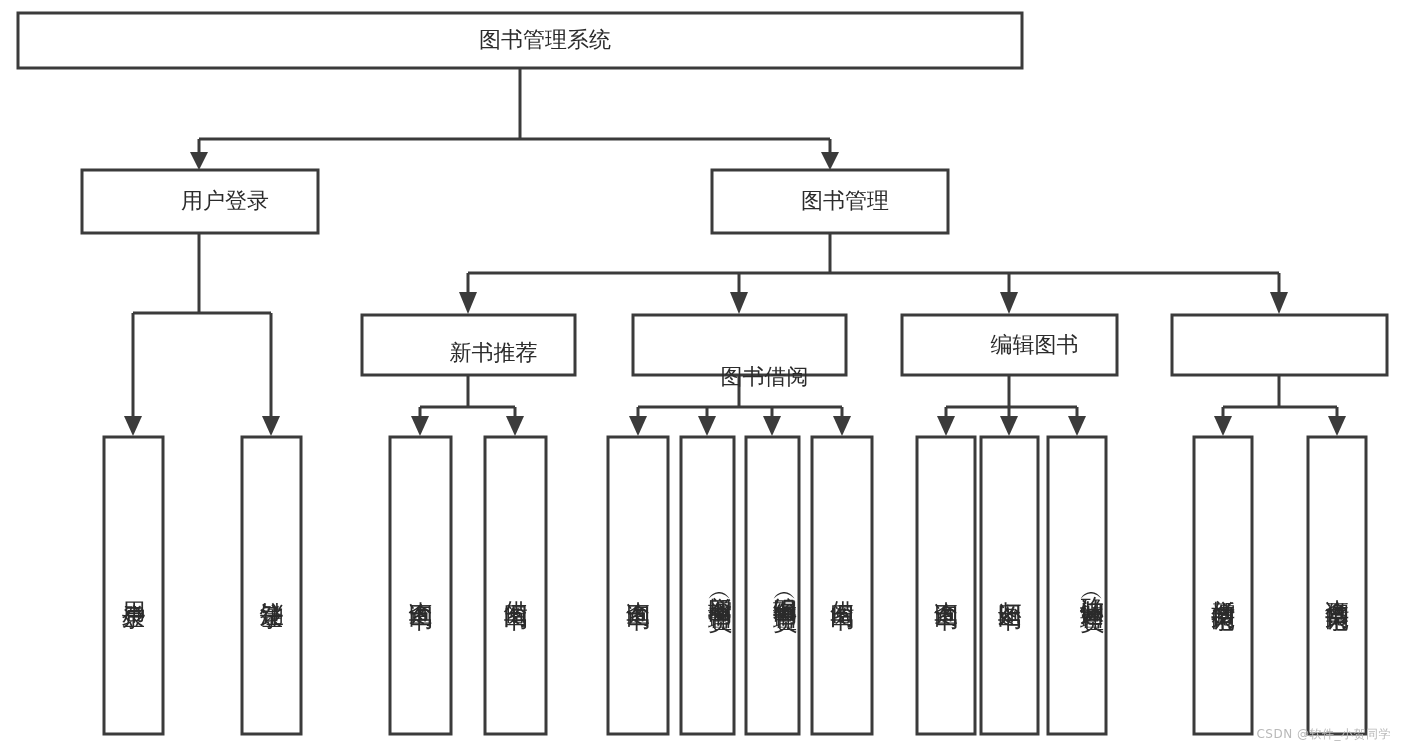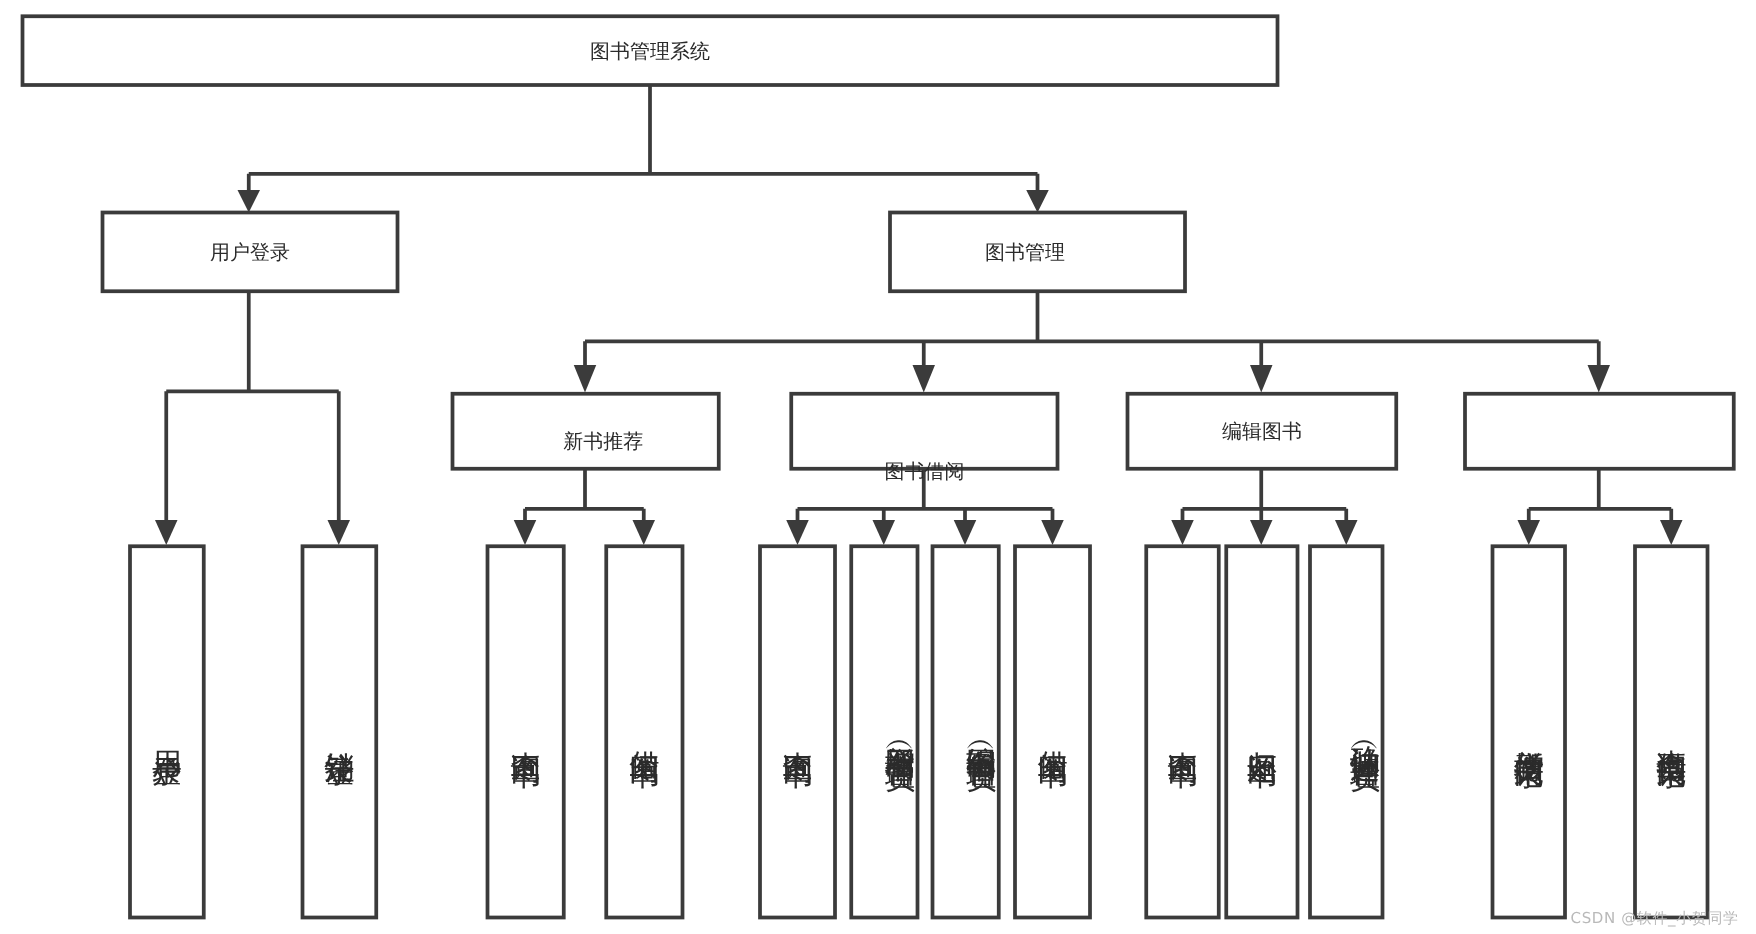--- a/index.html
+++ b/index.html
@@ -44,22 +44,23 @@
     color: #2b2b2b;
     font-family: "DejaVu Sans", "Liberation Sans", sans-serif;
     display: flex;
     align-items: center;
     justify-content: center;
     text-align: center;
     pointer-events: none;
     white-space: nowrap;
   }
   .node-label.horiz {
-    font-size: 16px;
+    font-size: 22px;
     line-height: 1.1;
+    padding-left: 25px;
   }
   .node-label.vert {
     writing-mode: vertical-rl;
     text-orientation: upright;
     font-size: 24px;
     line-height: 1.18;
     letter-spacing: 2px;
     align-items: flex-start;
     justify-content: center;
     white-space: normal;
@@ -176,21 +177,21 @@
       <rect class="node-box" x="1194" y="437" width="58" height="297"></rect>
       <rect class="node-box" x="1308" y="437" width="58" height="297"></rect>
     </g>
   </svg>
 
   <div class="node-label horiz" style="left:18px; top:13px; width:1004px; height:55px;">图书管理系统</div>
 
   <div class="node-label horiz" style="left:82px; top:170px; width:236px; height:63px;">用户登录</div>
   <div class="node-label horiz" style="left:712px; top:170px; width:216px; height:63px;">图书管理</div>
 
-  <div class="node-label horiz" style="left:362px; top:315px; width:213px; height:76px;margin-left:14px;">新书推荐</div>
+  <div class="node-label horiz" style="left:362px; top:315px; width:213px; height:76px;">新书推荐</div>
   <div class="node-label horiz" style="left:633px; top:315px; width:213px; height:60px;margin-top:32px;">图书借阅</div>
   <div class="node-label horiz" style="left:902px; top:315px; width:215px; height:60px;">编辑图书</div>
 
   <div class="node-label vert centered" style="left:104px; top:437px; width:59px; height:297px;">用户登录</div>
   <div class="node-label vert centered" style="left:242px; top:437px; width:59px; height:297px;">注销登录</div>
 
   <div class="node-label vert centered" style="left:390px; top:437px; width:61px; height:297px;">查询图书</div>
   <div class="node-label vert centered" style="left:485px; top:437px; width:61px; height:297px;">借阅图书</div>
 
   <div class="node-label vert centered" style="left:608px; top:437px; width:60px; height:297px;">查询图书</div>

